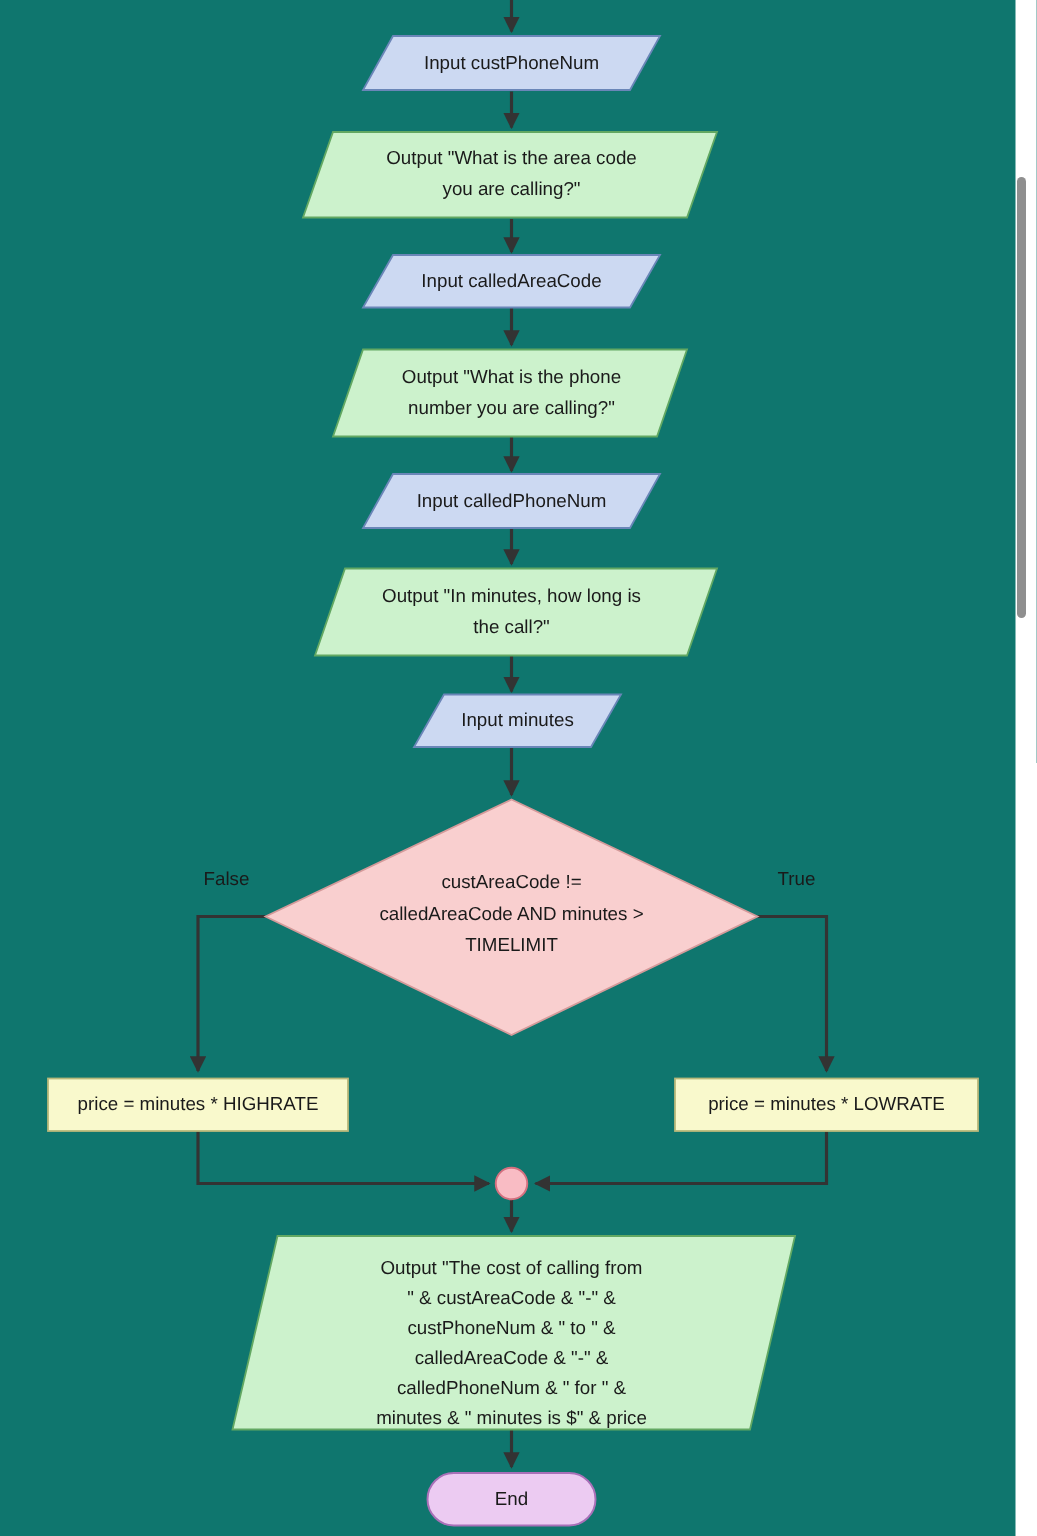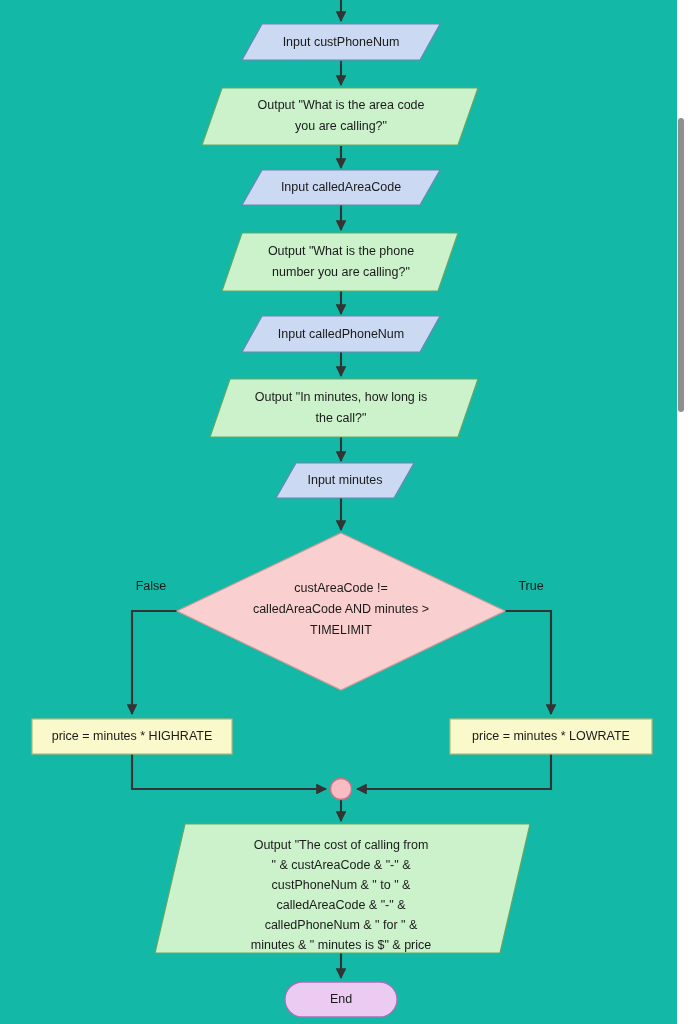--- a/index.html
+++ b/index.html
@@ -8,21 +8,21 @@
     padding: 0;
     background: #ffffff;
   }
   body {
     font-family: "Liberation Sans", sans-serif;
   }
   #canvas {
     position: relative;
     width: 691px;
     height: 1024px;
-    background: #14b8a6;
+    background: #0f766e;
     overflow: hidden;
   }
   svg#flow {
     position: absolute;
     left: 0;
     top: 0;
     width: 691px;
     height: 1024px;
   }
   .shape-text {

